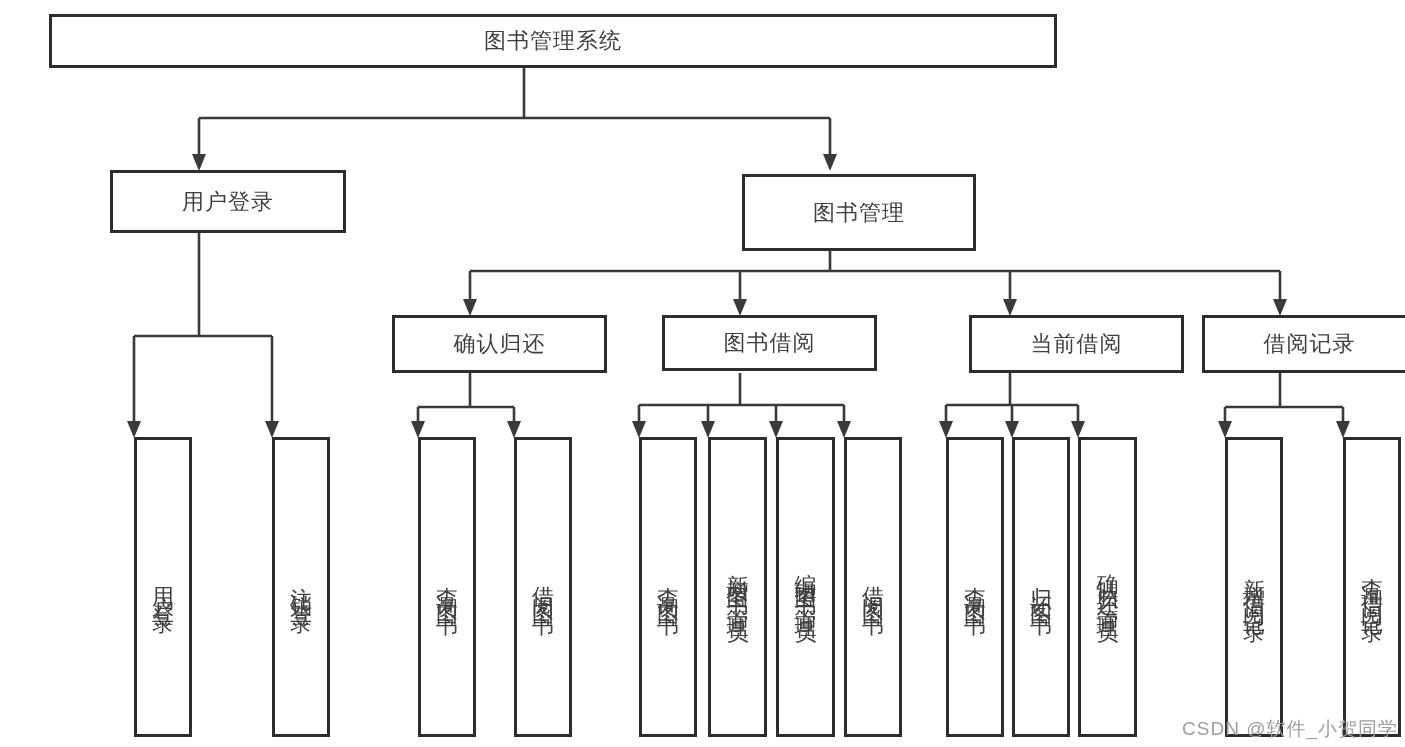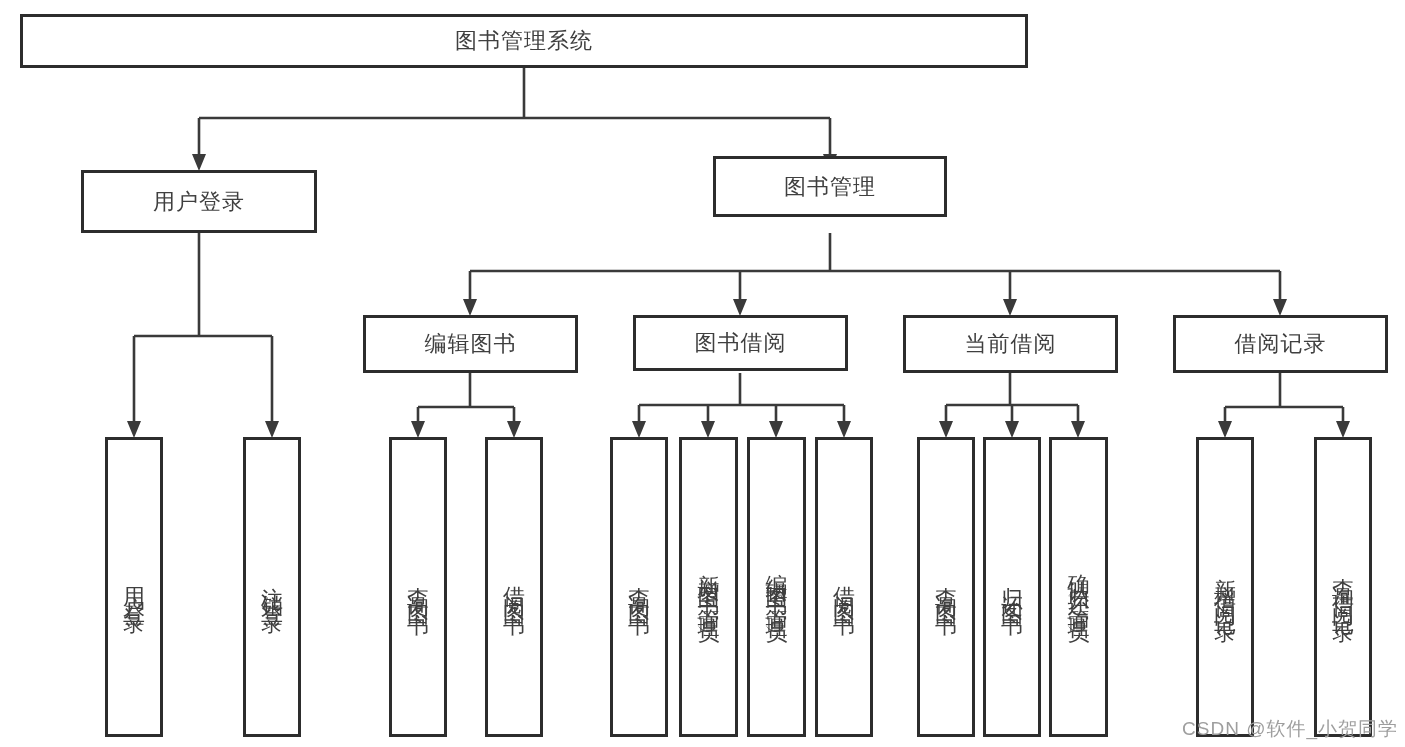--- a/index.html
+++ b/index.html
@@ -19,20 +19,21 @@
   }
   .box {
     position: absolute;
     box-sizing: border-box;
     border: 3px solid var(--border, #2d2d2d);
     background: #ffffff;
     display: flex;
     align-items: center;
     justify-content: center;
     color: var(--text, #3f3f3f);
+    margin-left: 29px;
   }
   .hlabel {
     font-size: 22px;
     letter-spacing: 1px;
     white-space: nowrap;
   }
   .vlabel {
     writing-mode: vertical-rl;
     font-size: 22px;
     line-height: 1;
@@ -72,31 +73,31 @@
          M1218,421 L1232,421 L1225,438 Z M1336,421 L1350,421 L1343,438 Z" fill="var(--line, #3a3a3a)" stroke="none"></path>
   </svg>
 
   <div class="box" style="left:20px; top:14px; width:1008px; height:54px;">
     <span class="hlabel">图书管理系统</span>
   </div>
 
   <div class="box" style="left:81px; top:170px; width:236px; height:63px;">
     <span class="hlabel">用户登录</span>
   </div>
-  <div class="box" style="left:713px; top:156px; width:234px; height:61px;">
+  <div class="box" style="left:713px; top:174px; width:234px; height:77px;">
     <span class="hlabel">图书管理</span>
   </div>
 
   <div class="box" style="left:363px; top:315px; width:215px; height:58px;">
-    <span class="hlabel">编辑图书</span>
+    <span class="hlabel">确认归还</span>
   </div>
   <div class="box" style="left:633px; top:315px; width:215px; height:56px;">
     <span class="hlabel">图书借阅</span>
   </div>
-  <div class="box" style="left:903px; top:315px; width:215px; height:58px;">
+  <div class="box" style="left:940px; top:315px; width:215px; height:58px;">
     <span class="hlabel">当前借阅</span>
   </div>
   <div class="box" style="left:1173px; top:315px; width:215px; height:58px;">
     <span class="hlabel">借阅记录</span>
   </div>
 
   <div class="box" style="left:105px; top:437px; width:58px; height:300px;">
     <span class="vlabel">用户登录</span>
   </div>
   <div class="box" style="left:243px; top:437px; width:58px; height:300px;">

